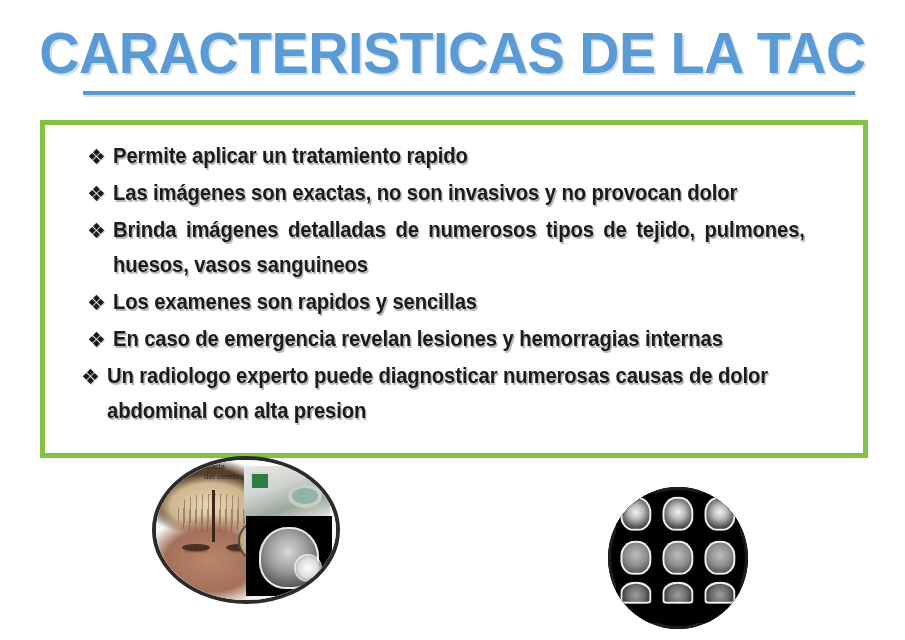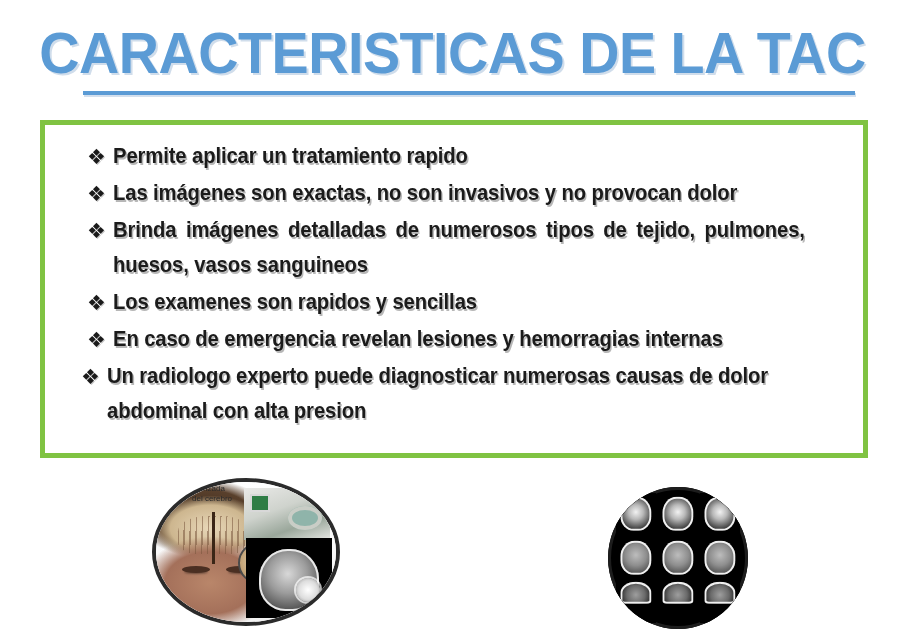--- a/index.html
+++ b/index.html
@@ -95,21 +95,21 @@
   }
   li.feature-item.indent-less .bullet-glyph {
     padding-left: 20px;
     width: 46px;
   }
 
   
   #brain-illustration {
     position: absolute;
     left: 152px;
-    top: 478px;
+    top: 456px;
     width: 188px;
     height: 148px;
     border-radius: 50%;
     overflow: hidden;
     border: 4px solid #2b2b2b;
     box-sizing: border-box;
     background: #ffffff;
   }
   #brain-illustration .ill-bg {
     position: absolute;
@@ -207,21 +207,21 @@
   #brain-illustration .cap-line1,
   #brain-illustration .cap-line2 {
     position: absolute;
     left: 36px;
     font-family: "Liberation Sans", sans-serif;
     font-size: 8px;
     color: #2a2a2a;
     white-space: nowrap;
   }
   #brain-illustration .cap-line1 { top: 2px; }
-  #brain-illustration .cap-line2 { top: 12px; }
+  #brain-illustration .cap-line2 { top: 12px; margin-left: 12px; }
 
   #ct-montage {
     position: absolute;
     left: 608px;
     top: 487px;
     width: 140px;
     height: 142px;
     border-radius: 50%;
     overflow: hidden;
     background: #000000;

